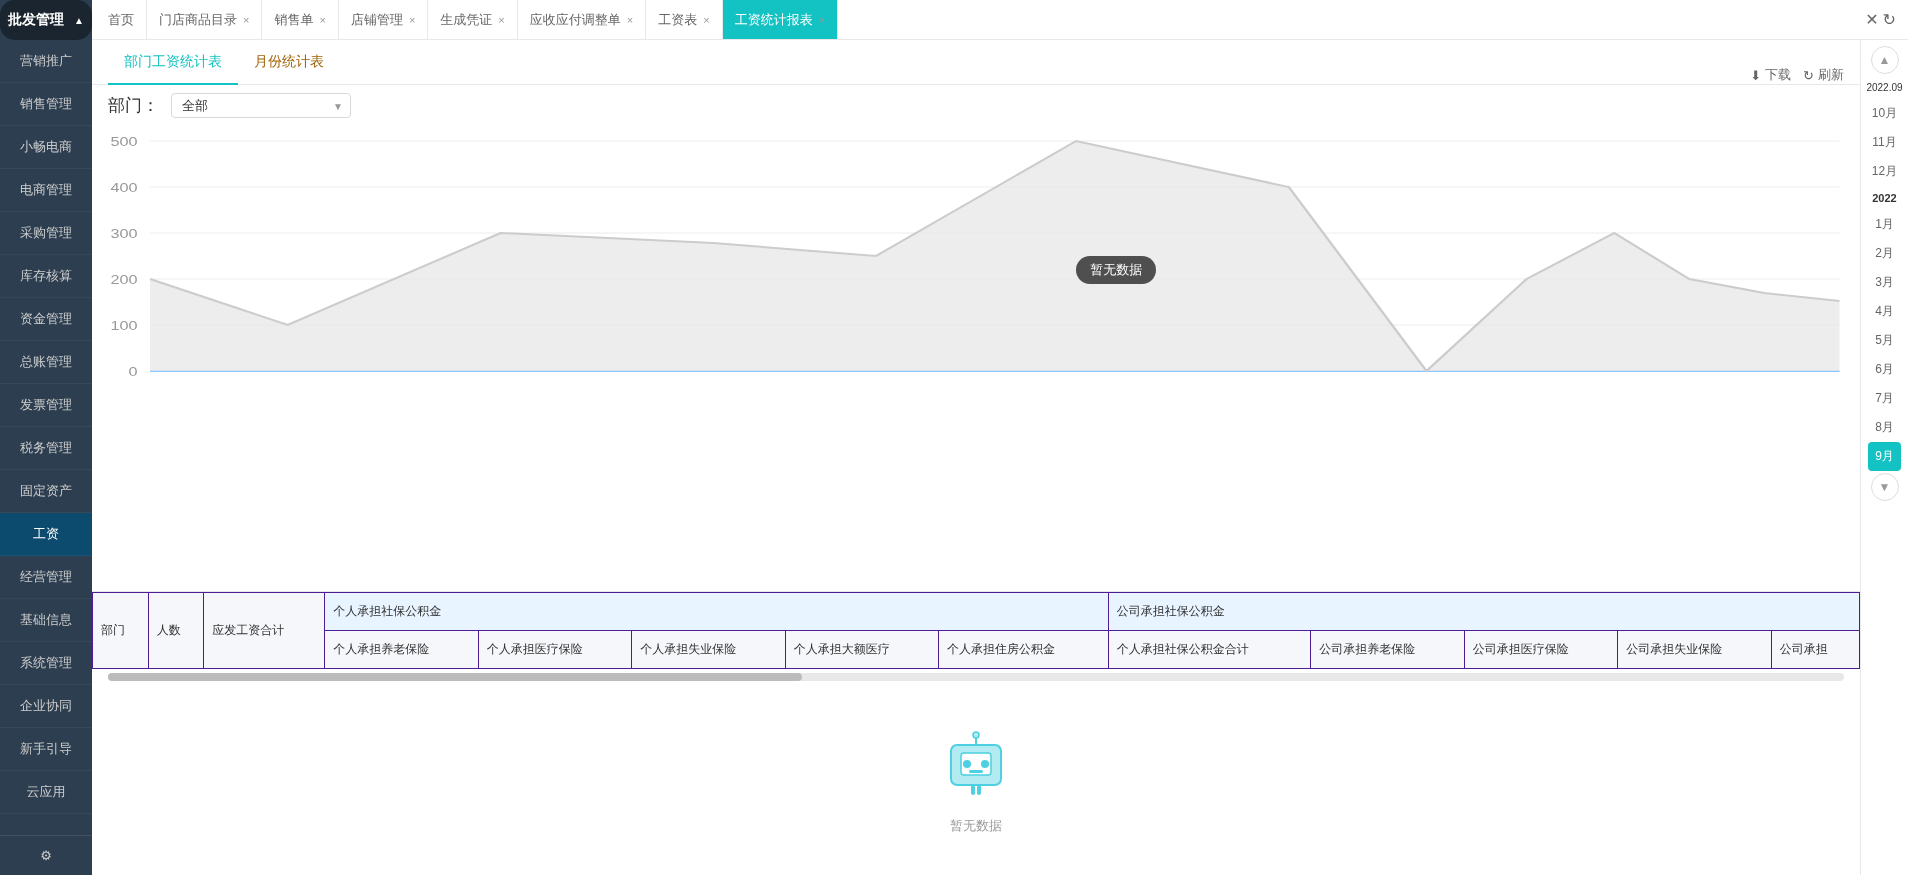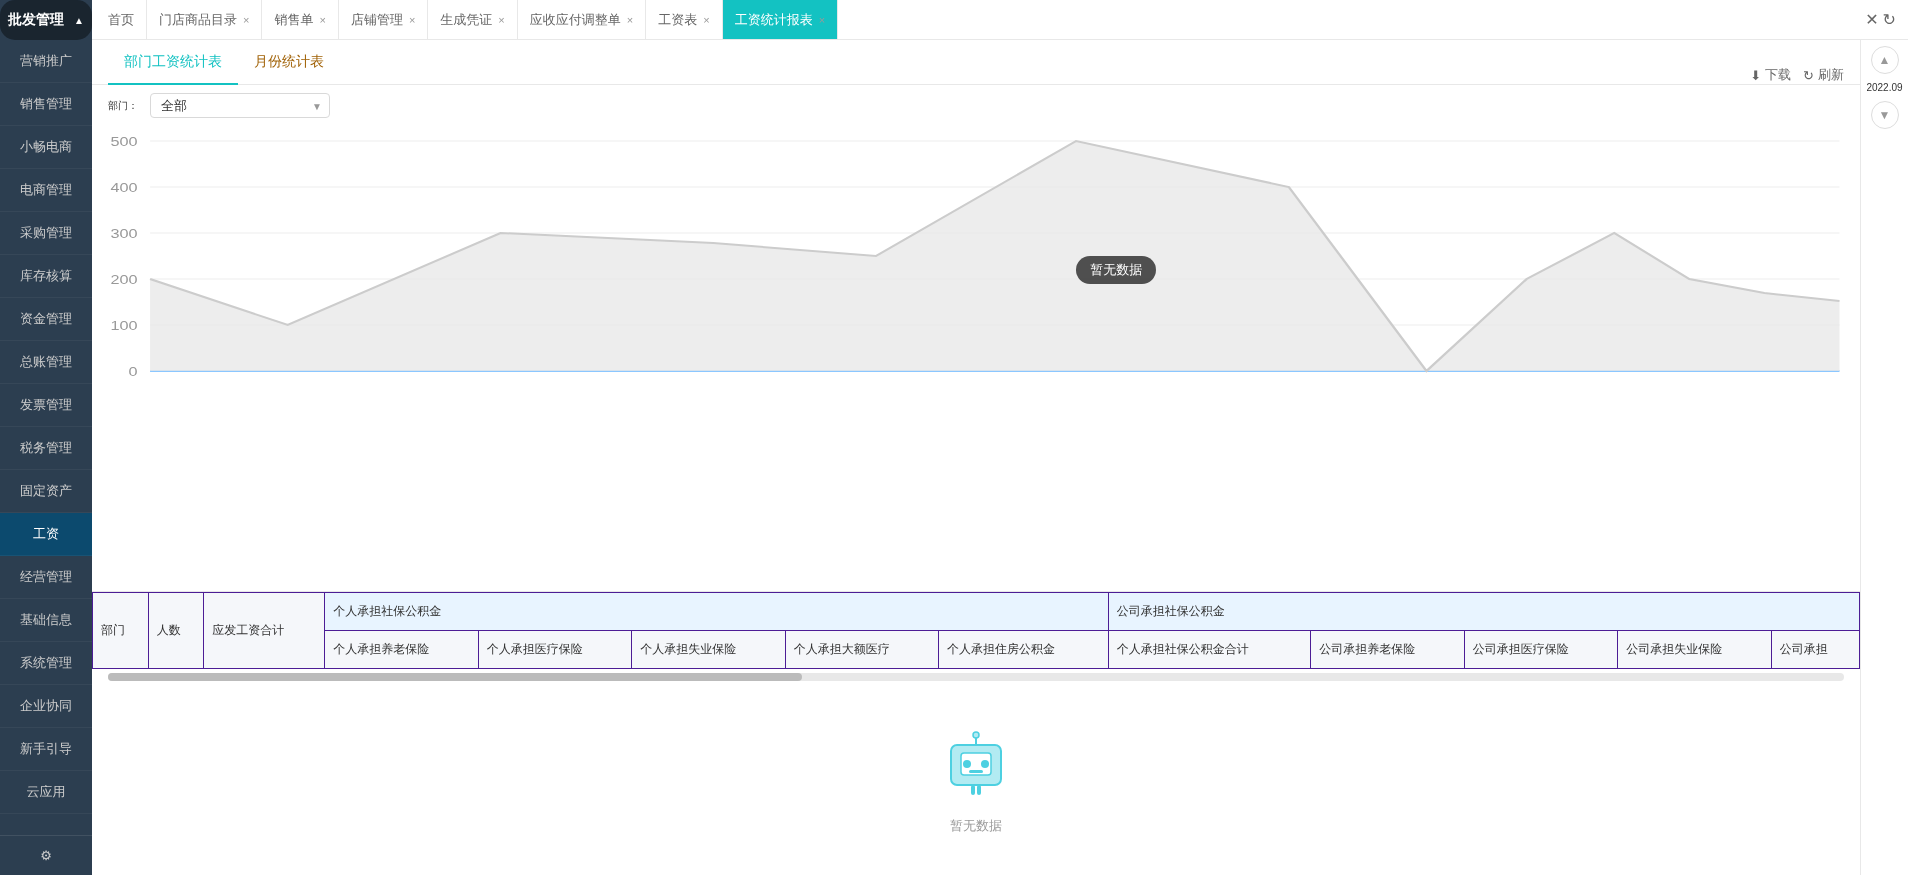--- a/index.html
+++ b/index.html
@@ -151,21 +151,21 @@
     }
 
     
     .filter-bar {
       display: flex;
       align-items: center;
       padding: 8px 16px;
       gap: 12px;
       flex-shrink: 0;
     }
-    .filter-label { color: #333; font-size: 10px; }
+    .filter-label { color: #333; font-size: 17px; }
     .select-wrapper {
       position: relative;
       display: inline-block;
     }
     .select-wrapper select {
       border: 1px solid #d9d9d9;
       border-radius: 4px;
       padding: 4px 28px 4px 10px;
       font-size: 13px;
       color: #333;
@@ -493,17 +493,32 @@
           </svg>
           <span class="empty-text">暂无数据</span>
         </div>
       </div>
 
     </div>
 
     <div class="timeline-panel">
       <div class="timeline-nav">▲</div>
       <div class="timeline-item" style="font-size:10px;color:#333;font-weight:normal;">2022.09</div>
+      <div id="timeline-items-container">
+          <div class="timeline-item">10月</div>
+          <div class="timeline-item">11月</div>
+          <div class="timeline-item">12月</div>
+          <div class="timeline-item year-label">2022</div>
+          <div class="timeline-item">1月</div>
+          <div class="timeline-item">2月</div>
+          <div class="timeline-item">3月</div>
+          <div class="timeline-item">4月</div>
+          <div class="timeline-item">5月</div>
+          <div class="timeline-item">6月</div>
+          <div class="timeline-item">7月</div>
+          <div class="timeline-item">8月</div>
+          <div class="timeline-item active-tl">9月</div>
+        </div>
       <div class="timeline-nav">▼</div>
     </div>
 
   </div>
 </div>
 
 </body></html>

